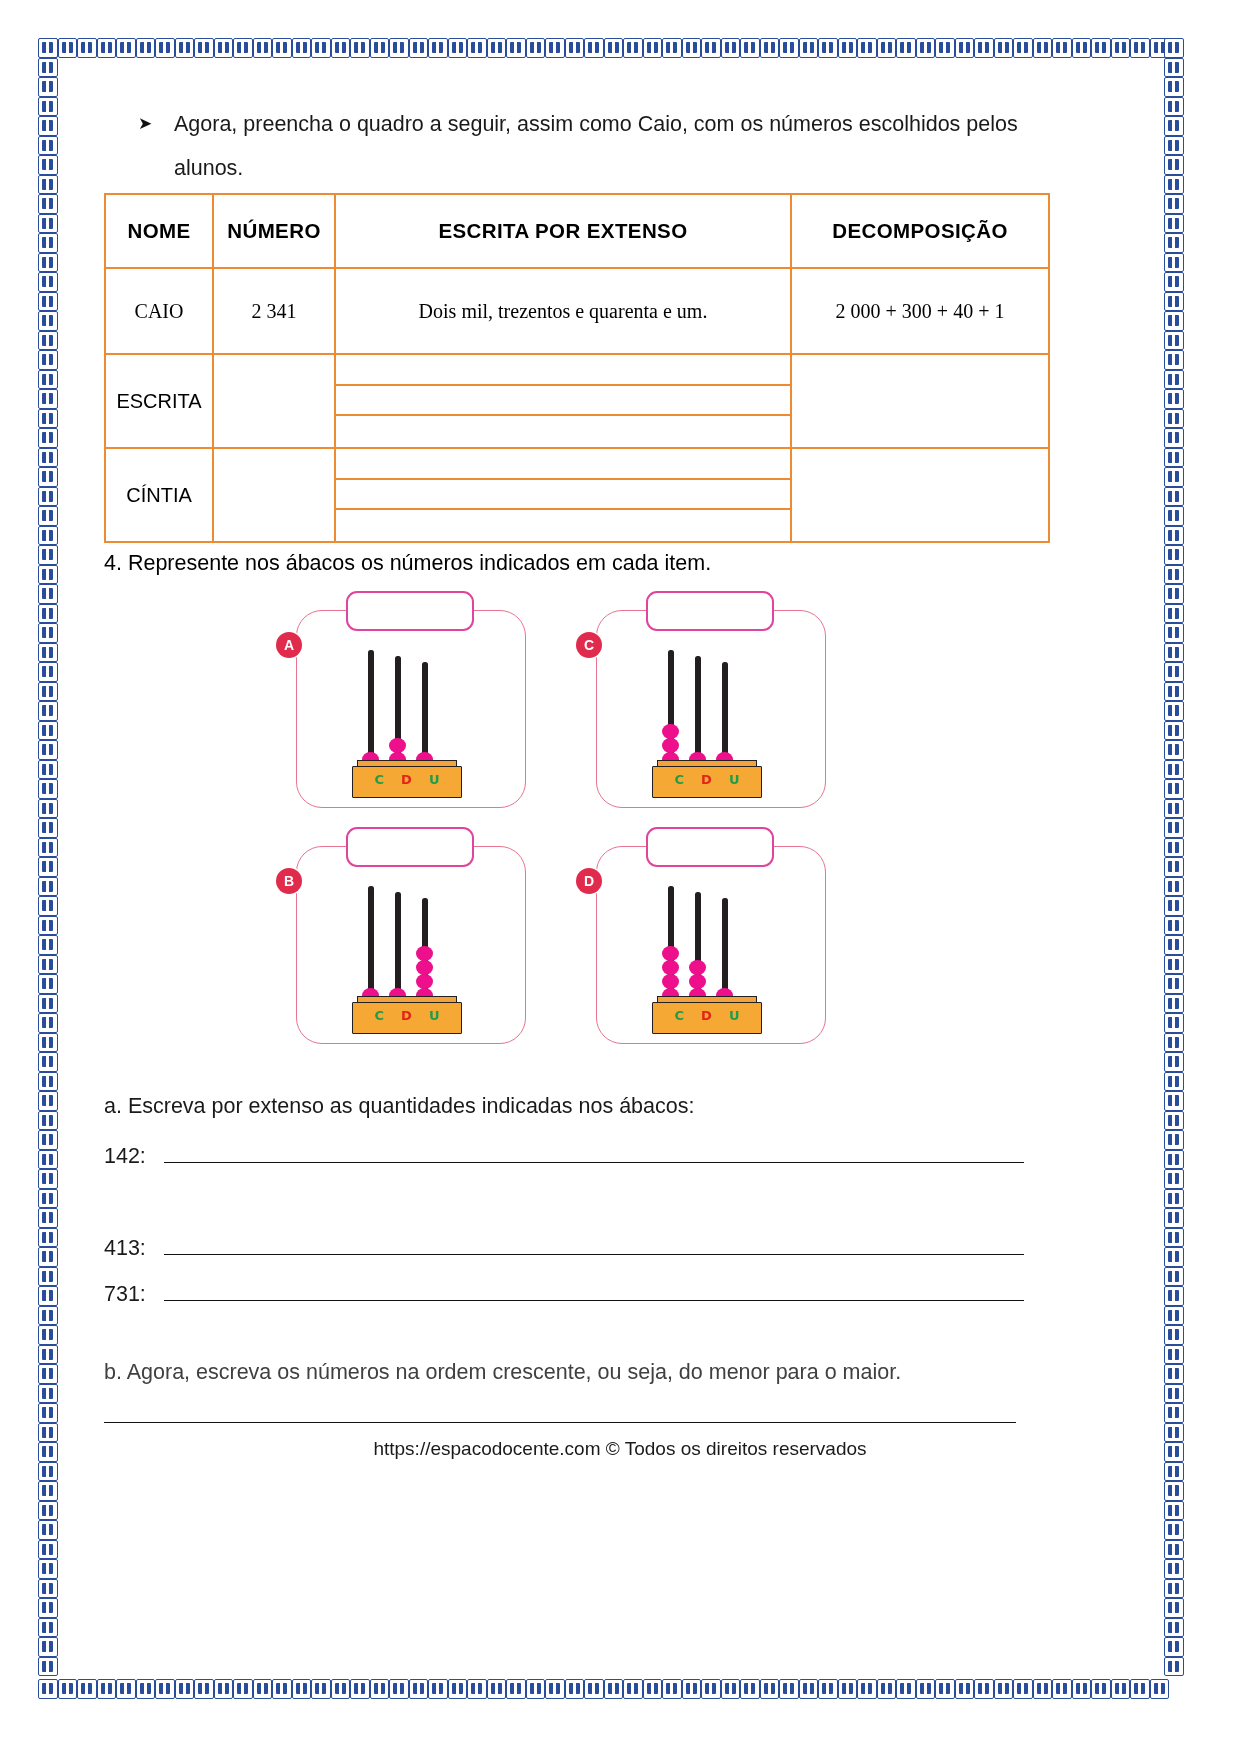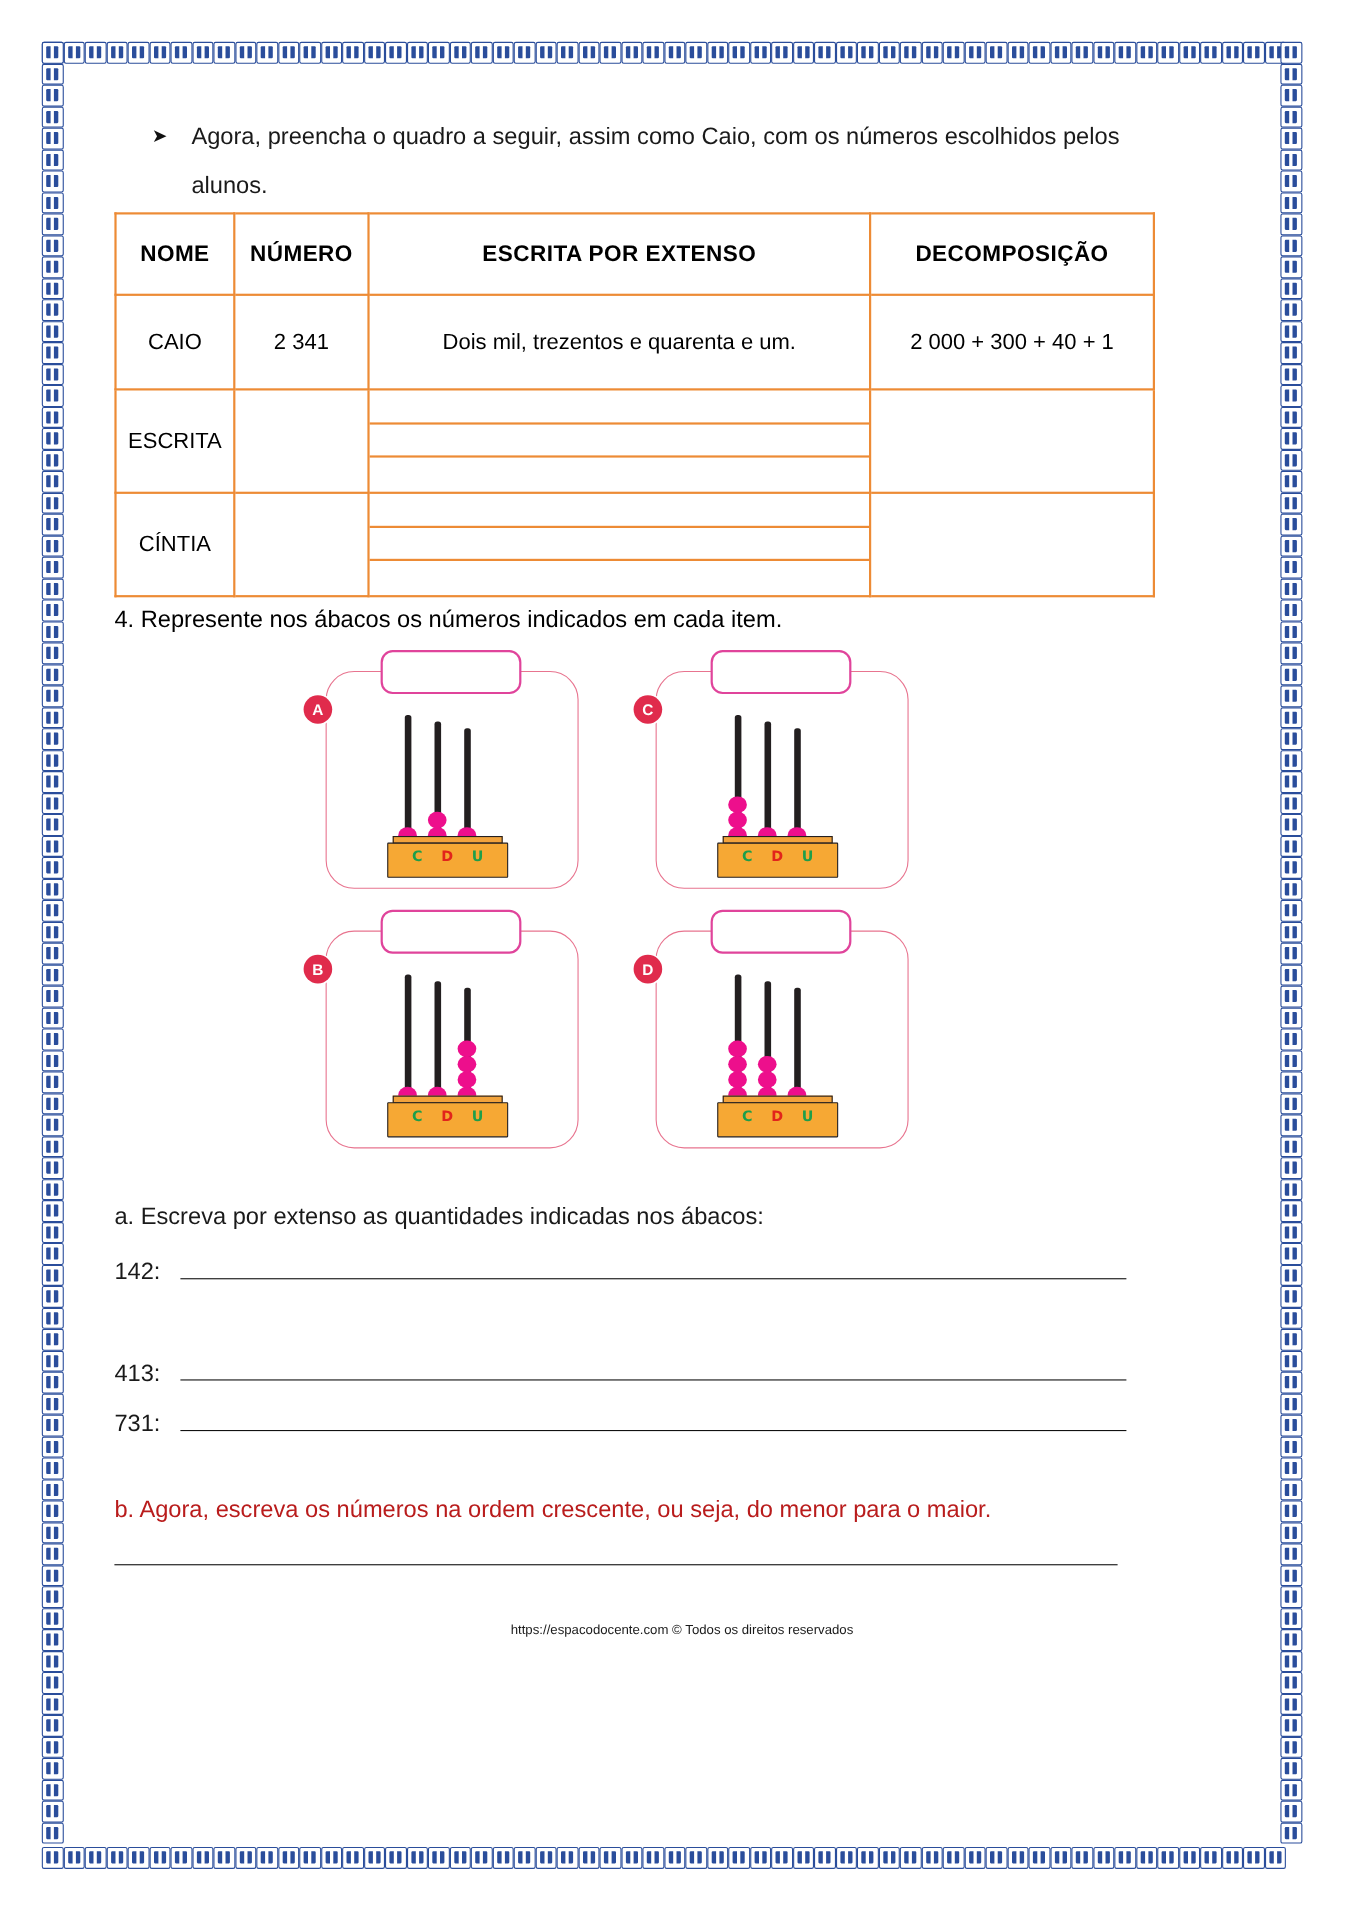--- a/index.html
+++ b/index.html
@@ -29,21 +29,21 @@
   .intro .txt{display:block;margin-left:68px;}
 
   
   .tbl{position:absolute;left:26px;top:131px;width:944px;border-collapse:collapse;table-layout:fixed;}
   .tbl td,.tbl th{border:2.4px solid #ED8B35;padding:0;vertical-align:middle;text-align:center;margin-left:15px;}
   .c-nome{width:108px;}
   .c-num{width:122px;}
   .c-ext{width:456px;}
   .c-dec{width:258px;}
   .th{height:72px;font-size:20.5px;font-weight:bold;letter-spacing:.4px;color:#000;}
-  .rowCaio td{height:84px;font-size:20px;font-weight:400;}
+  .rowCaio td{height:84px;font-size:20px;font-weight:400;font-family:Liberation Serif, serif;}
   .rowCaio .ext{line-height:29px;}
   .blankrow td{height:92px;}
   .linescell{padding:0 !important;}
   .linescell .ln{height:30.6px;box-sizing:border-box;border-bottom:2.4px solid #ED8B35;}
   .linescell .ln:last-child{border-bottom:none;}
   .name-cell{font-size:20px;}
 
   
   .q4{position:absolute;left:26px;top:489px;font-size:21.5px;color:#000000;}
 
@@ -88,26 +88,26 @@
   .parta{position:absolute;left:26px;top:1032px;font-size:21.5px;color:#1a1a1a;}
   .numline{position:absolute;left:26px;font-size:21.5px;color:#1a1a1a;display:flex;align-items:baseline;}
   .numline .lbl{width:56px;flex:0 0 auto;}
   .numline .rule{flex:1 1 auto;border-bottom:1.6px solid #111;height:18px;margin-left:4px;}
   .nl1{top:1082px;width:920px;}
   .nl2{top:1128px;width:920px;}
   .nl3{top:1174px;width:920px;}
   .nl4{top:1220px;width:920px;}
 
   
-  .partb{position:absolute;left:26px;top:1298px;font-size:21.5px;color:#b91c1c;}
+  .partb{position:absolute;left:26px;top:1298px;font-size:21.5px;color:#404040;}
   .partb-rule{position:absolute;left:26px;top:1360px;width:912px;border-bottom:1.6px solid #111;}
 
   
-  .footer{position:absolute;left:0;top:1412px;width:1084px;text-align:center;
-          font-size:12px;color:#1a1a1a;}
+  .footer{position:absolute;left:0;top:1376px;width:1084px;text-align:center;
+          font-size:19px;color:#1a1a1a;}
 </style>
 </head>
 <body>
 
 <div class="page-border">
   <div class="border-row top" id="bt">
       <div class="tile"></div>
       <div class="tile"></div>
       <div class="tile"></div>
       <div class="tile"></div>

